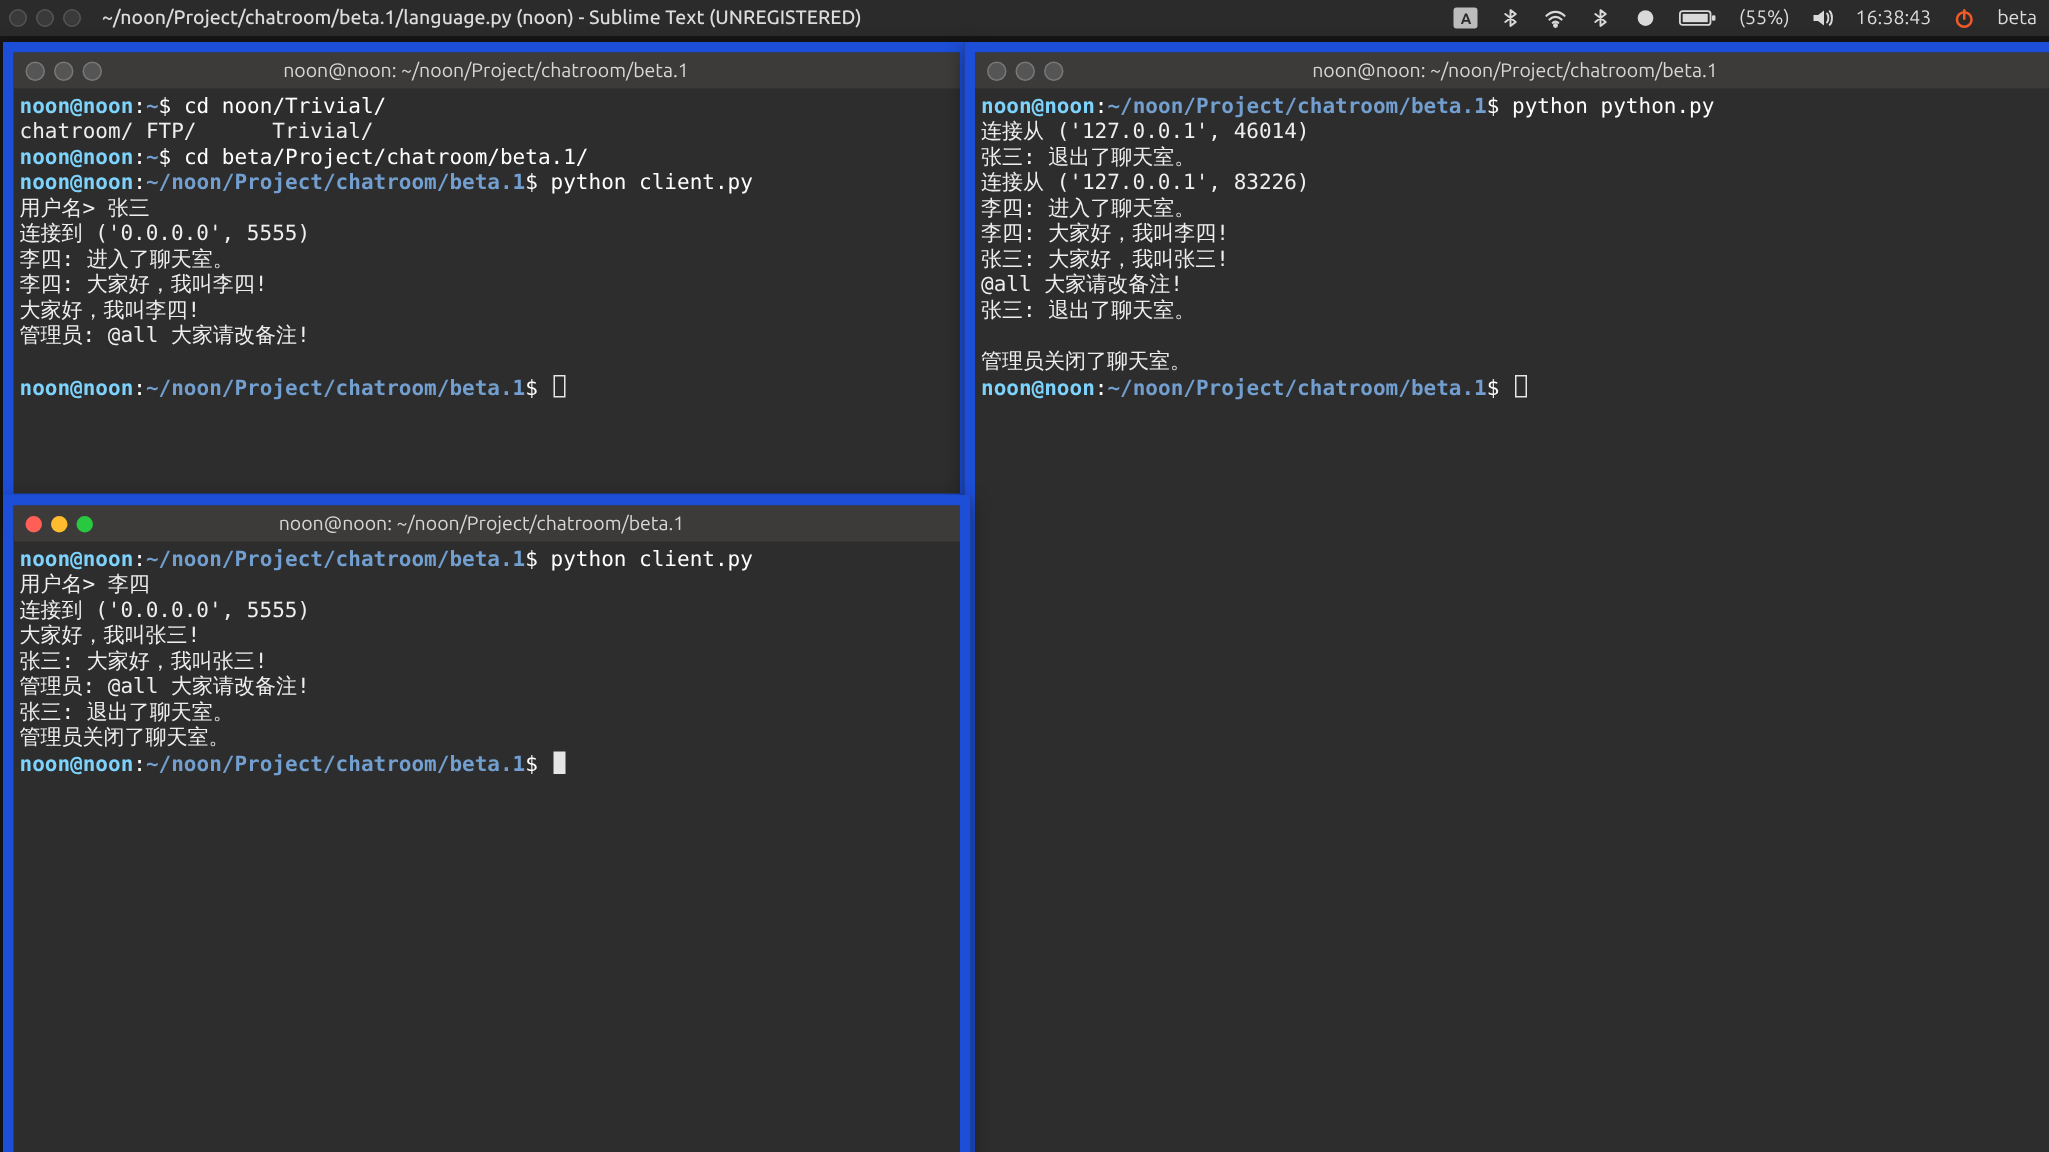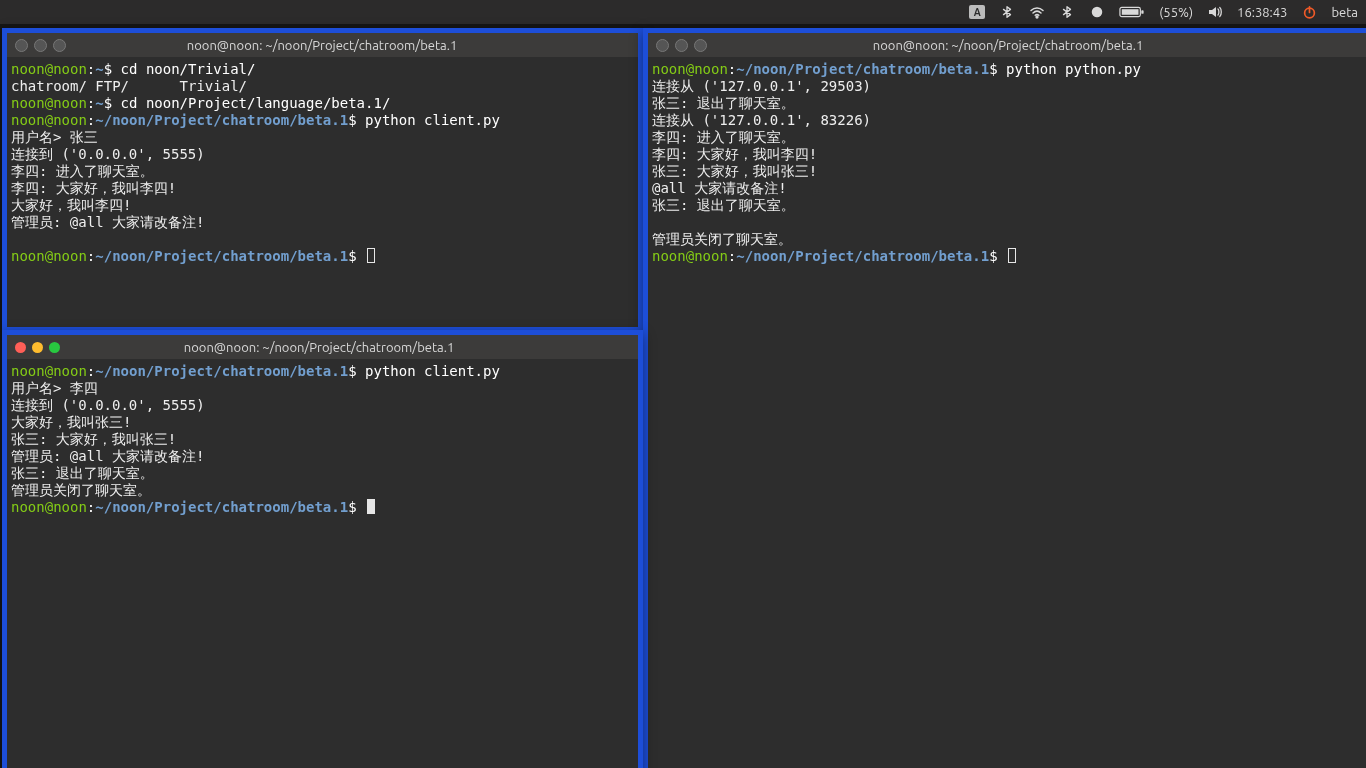--- a/index.html
+++ b/index.html
@@ -7,46 +7,54 @@
   .menubar{position:absolute;left:0;top:0;width:1366px;height:24px;background:#2c2b2b;display:flex;align-items:center;font-family:"Ubuntu",sans-serif;font-size:13px;color:#dcdcdc}
   .menubar .left{display:flex;align-items:center;gap:8px;padding-left:6px}
   .menubar .right{margin-left:auto;display:flex;align-items:center;gap:14px;padding-right:8px}
   .tl-dot{width:10px;height:10px;border-radius:50%;background:#3a3a3a;border:1px solid #555}
   .tl-dots{display:flex;gap:6px;margin-right:6px}
   .menubar .title{white-space:nowrap;font-weight:500}
   .sysicon{display:inline-flex;align-items:center;justify-content:center;width:16px;height:16px;font-size:13px;color:#d9d9d9}
   .power{color:#f05a28}
   .ime{width:16px;height:14px;background:#bcbcbc;border-radius:2px;color:#2b2b2b;font-size:10px;display:flex;align-items:center;justify-content:center;font-weight:700}
   
-  .term{position:absolute;background:#2d2d2d;border:5px solid #1d4ed8;box-shadow:0 4px 12px rgba(0,0,0,.45);display:flex;flex-direction:column}
+  .term{position:absolute;background:#2d2d2d;border:7px solid #1d4ed8;box-shadow:0 4px 12px rgba(0,0,0,.45);display:flex;flex-direction:column}
   .tbar{height:24px;background:#3c3b3a;display:flex;align-items:center;font-family:"Ubuntu",sans-serif;font-size:13px;color:#d7d7d7;padding:0 8px;gap:8px}
   .traffic{display:flex;gap:6px}
   .dot{width:11px;height:11px;border-radius:50%}
   .dot.u{background:#555;border:1px solid #777}
   .dot.r{background:#ff5f57}
   .dot.y{background:#febc2e}
   .dot.g{background:#28c840}
   .tbar .wtitle{flex:1;text-align:center;margin-right:60px}
   .tbody{flex:1;padding:4px 4px;font-size:14px;line-height:17px;white-space:pre;color:#eeeeee}
-  .u{color:#84cc16;font-weight:400}
+  .u{color:#7dd3fc;font-weight:700}
   .h{color:#729fcf;font-weight:600}
   .colon{color:#fff}
   .sym{color:#fff}
   .cmd{color:#fff}
   .cursor{display:inline-block;width:8px;height:15px;background:#e6e6e6;vertical-align:-2px;margin-left:2px}
   .cursor.out{background:transparent;border:1px solid #e6e6e6;width:6px;height:13px}
   
   #t1{left:2px; top:28px; width:631px; height:294px}
   #t2{left:643px;top:28px; width:721px; height:740px}
   #t3{left:2px; top:330px;width:631px; height:436px}
 </style>
 </head>
 <body>
 
 <div class="menubar">
+  <div class="left">
+    <div class="tl-dots">
+      <span class="tl-dot"></span>
+      <span class="tl-dot"></span>
+      <span class="tl-dot"></span>
+    </div>
+    <span class="title">~/noon/Project/chatroom/beta.1/language.py (noon) - Sublime Text (UNREGISTERED)</span>
+  </div>
   <div class="right">
     <span class="ime">A</span>
     <span class="sysicon">
       <svg viewBox="0 0 16 16" width="14" height="14" fill="none" stroke="#d9d9d9" stroke-width="1.5" stroke-linejoin="round" stroke-linecap="round">
           <path d="M4 5l8 6-4 3V2l4 3-8 6"></path>
         </svg>
     </span>
     <span class="sysicon">
       <svg viewBox="0 0 16 16" width="16" height="16" fill="none" stroke="#d9d9d9" stroke-width="1.5" stroke-linecap="round">
           <path d="M2 6.5c3.5-3.5 8.5-3.5 12 0"></path>
@@ -95,21 +103,21 @@
   <div class="tbar">
     <div class="traffic">
       <span class="dot u"></span>
       <span class="dot u"></span>
       <span class="dot u"></span>
     </div>
     <span class="wtitle">noon@noon: ~/noon/Project/chatroom/beta.1</span>
   </div>
   <div class="tbody"><span class="u">noon@noon</span><span class="colon">:</span><span class="h">~</span><span class="sym">$</span><span class="cmd"> cd noon/Trivial/</span>
 <span>chatroom/ FTP/      Trivial/</span>
-<span class="u">noon@noon</span><span class="colon">:</span><span class="h">~</span><span class="sym">$</span><span class="cmd"> cd noon/Project/language/beta.1/</span>
+<span class="u">noon@noon</span><span class="colon">:</span><span class="h">~</span><span class="sym">$</span><span class="cmd"> cd beta/Project/chatroom/beta.1/</span>
 <span class="u">noon@noon</span><span class="colon">:</span><span class="h">~/noon/Project/chatroom/beta.1</span><span class="sym">$</span><span class="cmd"> python client.py</span>
 <span>用户名&gt; 张三</span>
 <span>连接到 ('0.0.0.0', 5555)</span>
 <span>李四: 进入了聊天室。</span>
 <span>李四: 大家好，我叫李四!</span>
 <span>大家好，我叫李四!</span>
 <span>管理员: @all 大家请改备注!</span>
 
 <span class="u">noon@noon</span><span class="colon">:</span><span class="h">~/noon/Project/chatroom/beta.1</span><span class="sym">$</span> <span class="cursor out"></span></div>
 </div>
@@ -117,21 +125,21 @@
 <div id="t2" class="term">
   <div class="tbar">
     <div class="traffic">
       <span class="dot u"></span>
       <span class="dot u"></span>
       <span class="dot u"></span>
     </div>
     <span class="wtitle">noon@noon: ~/noon/Project/chatroom/beta.1</span>
   </div>
   <div class="tbody"><span class="u">noon@noon</span><span class="colon">:</span><span class="h">~/noon/Project/chatroom/beta.1</span><span class="sym">$</span><span class="cmd"> python python.py</span>
-<span>连接从 ('127.0.0.1', 29503)</span>
+<span>连接从 ('127.0.0.1', 46014)</span>
 <span>张三: 退出了聊天室。</span>
 <span>连接从 ('127.0.0.1', 83226)</span>
 <span>李四: 进入了聊天室。</span>
 <span>李四: 大家好，我叫李四!</span>
 <span>张三: 大家好，我叫张三!</span>
 <span>@all 大家请改备注!</span>
 <span>张三: 退出了聊天室。</span>
 <span></span>
 <span>管理员关闭了聊天室。</span>
 <span class="u">noon@noon</span><span class="colon">:</span><span class="h">~/noon/Project/chatroom/beta.1</span><span class="sym">$</span> <span class="cursor out"></span></div>

